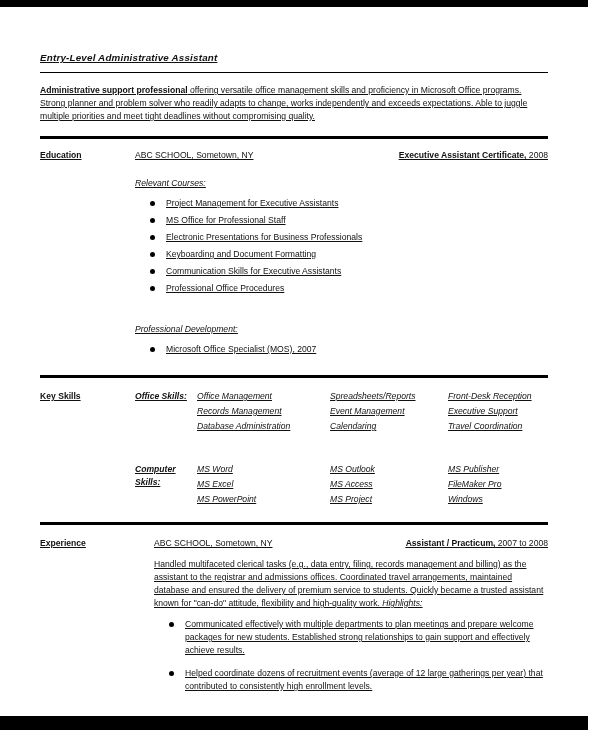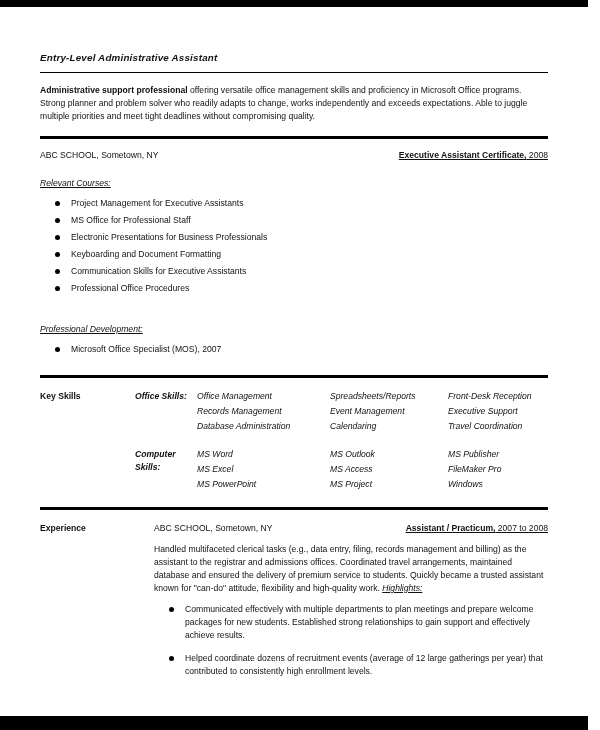--- a/index.html
+++ b/index.html
@@ -5,20 +5,21 @@
   html,body { margin:0; padding:0; background:#ffffff; }
   .page {
     position:relative;
     width:588px; height:730px;
     background:#ffffff;
     font-family:"Liberation Sans", sans-serif;
     font-size:8.6px;
     line-height:13px;
     color:#111;
     overflow:hidden;
+    text-decoration:underline;
   }
   .top-bar { height:7px; background:#000; }
   .bottom-bar { position:absolute; left:0; right:0; bottom:0; height:14px; background:#000; }
   .content { padding:0 40px; }
 
   .doc-title {
     margin-top:44px;
     font-size:9.8px;
     font-weight:bold;
     font-style:italic;
@@ -56,21 +57,21 @@
   ul.blist li::before {
     content:"";
     position:absolute; left:0; top:4px;
     width:5px; height:5px; border-radius:50%;
     background:#000;
   }
   ul.blist-wide { margin-top:8px; }
   ul.blist-wide li { margin-bottom:10px; }
 
   .skills-row { display:flex; }
-  .skills-row + .skills-row { margin-top:13px; }
+  .skills-row + .skills-row { margin-top:28px; }
   .skills-label { width:62px; flex-shrink:0; font-weight:bold; font-style:italic; }
   .skills-col { font-style:italic; }
   .skills-col-1 { width:133px; }
   .skills-col-2 { width:118px; }
   .skills-col-3 { flex:1; }
   .skills-col div { margin-bottom:2px; }
 
   .summary { margin-top:8px; }
   .highlight-word { font-style:italic; text-decoration:underline; }
 </style>
@@ -87,20 +88,21 @@
 
     <div class="section sec-profile">
       <div class="section-body">
         <span class="bold">Administrative support professional</span><span> offering versatile office management skills and proficiency in Microsoft Office programs. Strong planner and problem solver who readily adapts to change, works independently and exceeds expectations. Able to juggle multiple priorities and meet tight deadlines without compromising quality.</span>
       </div>
     </div>
 
     <div class="rule-thick rule-after-profile"></div>
 
     <div class="section sec-education">
+      <div class="section-label">Education</div>
       <div class="section-body">
         <div class="hdr-row">
           <span>ABC SCHOOL, Sometown, NY</span>
           <span class="credential"><span>Executive Assistant Certificate,</span><span class="year"> 2008</span></span>
         </div>
 
         <div class="sub-heading">Relevant Courses:</div>
         <ul class="blist">
           <li>Project Management for Executive Assistants</li>
           <li>MS Office for Professional Staff</li>

